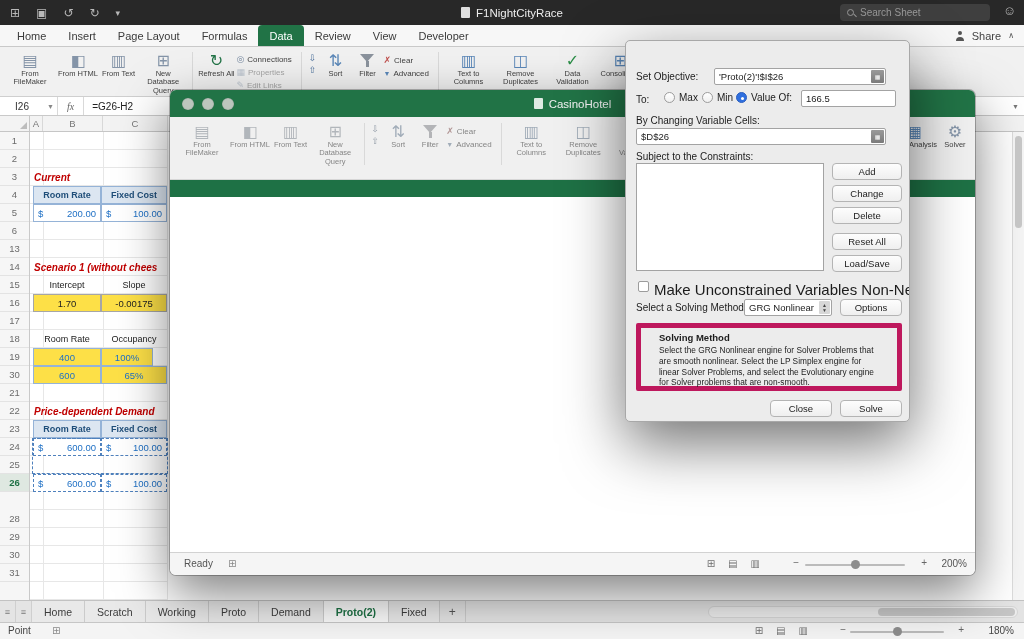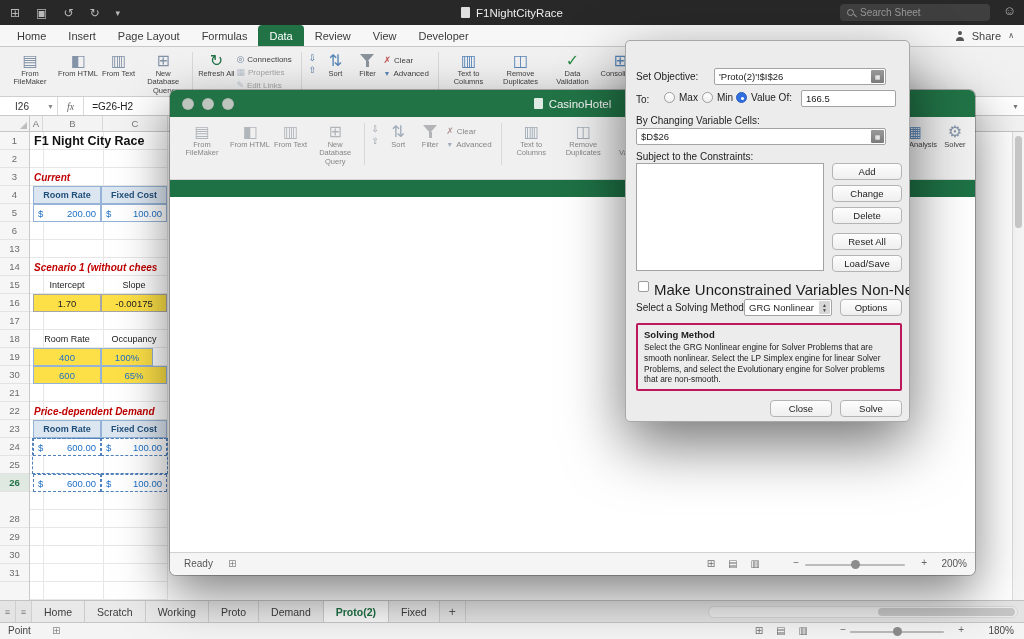--- a/index.html
+++ b/index.html
@@ -143,21 +143,21 @@
   .rd.sel { background:#2f6fdf; border-color:#2a5fc0; }
   .rd.sel::after { content:""; position:absolute; left:3.5px; top:3.5px; width:3px; height:3px; border-radius:50%; background:#fff; }
   .listbox { position:absolute; left:10px; top:122px; width:188px; height:108px; background:#fff; border:1px solid #a3a3a3; }
   .btn { position:absolute; background:linear-gradient(#fdfdfd,#efefef); border:1px solid #b4b4b4; border-radius:4px; font-size:9.5px; display:flex; align-items:center; justify-content:center; color:#222; height:17px; }
   .sidebtn { left:206px; width:70px; }
   .sidebtn:nth-of-type(1){ top:122px; } .sidebtn:nth-of-type(2){ top:144px; } .sidebtn:nth-of-type(3){ top:166px; }
   .sidebtn:nth-of-type(4){ top:192px; } .sidebtn:nth-of-type(5){ top:214px; }
   .cb { position:absolute; left:12px; top:240px; width:11px; height:11px; border:1px solid #9c9c9c; border-radius:2px; background:#fff; }
   .dd { position:absolute; left:118px; top:258px; width:88px; height:17px; background:#fff; border:1px solid #a3a3a3; border-radius:2px; font-size:9.5px; display:flex; align-items:center; padding:0 14px 0 4px; }
   .ddc { position:absolute; right:1px; top:1px; bottom:1px; width:11px; background:#d7d7d7; border-radius:1px; display:flex; flex-direction:column; align-items:center; justify-content:center; font-size:5px; line-height:4.5px; color:#444; }
-  .groupbox { position:absolute; left:10px; top:282px; width:266px; height:68px; border:2px solid #be185d; border-radius:2px; padding:4px 6px; }
+  .groupbox { position:absolute; left:10px; top:282px; width:266px; height:68px; border:5px solid #be185d; border-radius:2px; padding:4px 18px; }
   .gb-title { font-weight:bold; font-size:9.5px; margin-bottom:2px; }
   .gb-text { font-size:8.3px; line-height:1.3; color:#222; }
 </style>
 </head>
 <body>
 
 <div class="screen">
 
   <div class="titlebar">
     <div class="tb-icons">
@@ -344,21 +344,20 @@
         <div class="rownum" style="top: 396px;">29</div>
         <div class="rownum" style="top: 414px;">30</div>
         <div class="rownum" style="top: 432px;">31</div>
       </div>
     <div class="sheet-area">
       <div class="vl" style="left:13px"></div>
       <div class="vl" style="left:73px"></div>
       <div class="vl" style="left:137px"></div>
     </div>
     <div class="cells-layer">
-        <div class="cell title" style="top: 0px; left: 34px; width: 260px;">F1 Night City Race</div>
         <div class="cell red" style="top: 36px; left: 34px; width: 260px;">Current</div>
         <div class="cell hdr" style="top: 54px; left: 33px; width: 68px;">Room Rate</div>
         <div class="cell hdr" style="top: 54px; left: 101px; width: 66px;">Fixed Cost</div>
         <div class="cell money" style="top: 72px; left: 33px; width: 68px;">
           <span>$</span>
           <span>200.00</span>
         </div>
         <div class="cell money" style="top: 72px; left: 101px; width: 66px;">
           <span>$</span>
           <span>100.00</span>

